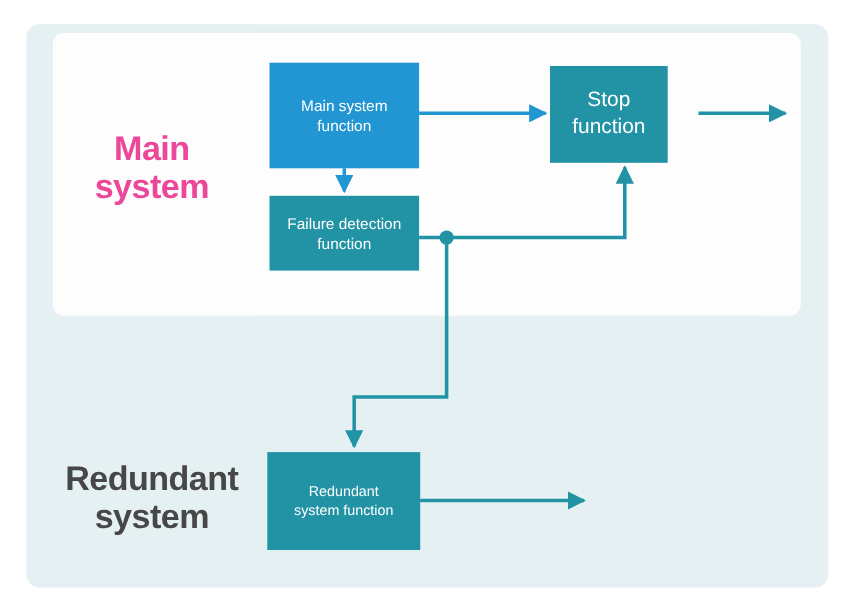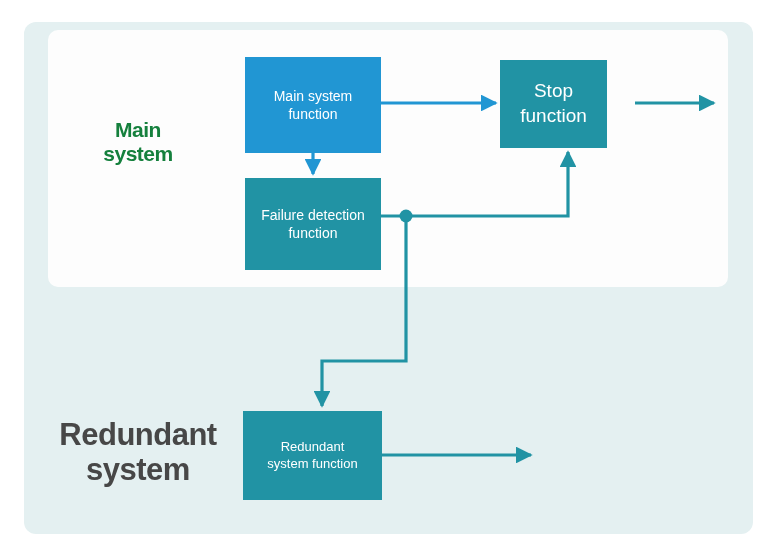--- a/index.html
+++ b/index.html
@@ -40,22 +40,22 @@
     text-align: center;
     font-weight: bold;
     line-height: 1.12;
     white-space: pre-line;
     letter-spacing: -0.5px;
   }
   #label-main {
     left: 52px;
     top: 118px;
     width: 172px;
-    font-size: 21px;
-    color: #15803d;
+    font-size: 31px;
+    color: #ec4899;
   }
   #label-redundant {
     left: 24px;
     top: 418px;
     width: 228px;
     font-size: 31px;
     color: #474747;
   }
   
   .node {
@@ -82,21 +82,21 @@
     top: 60px;
     width: 107px;
     height: 88px;
     background: #2193a4;
     font-size: 19px;
   }
   #node-failure-detection-function {
     left: 245px;
     top: 178px;
     width: 136px;
-    height: 92px;
+    height: 68px;
     background: #2193a4;
     font-size: 14px;
   }
   #node-redundant-system-function {
     left: 243px;
     top: 411px;
     width: 139px;
     height: 89px;
     background: #2193a4;
     font-size: 13px;

